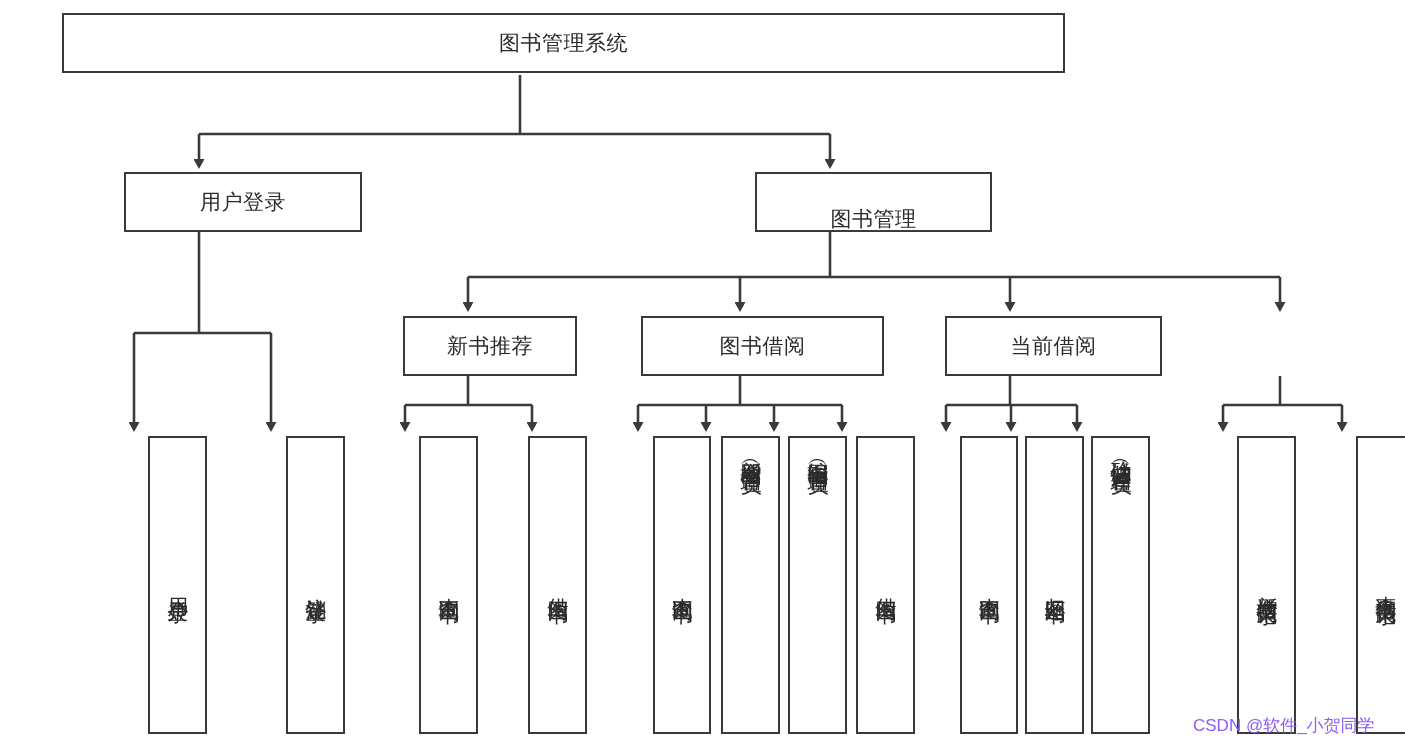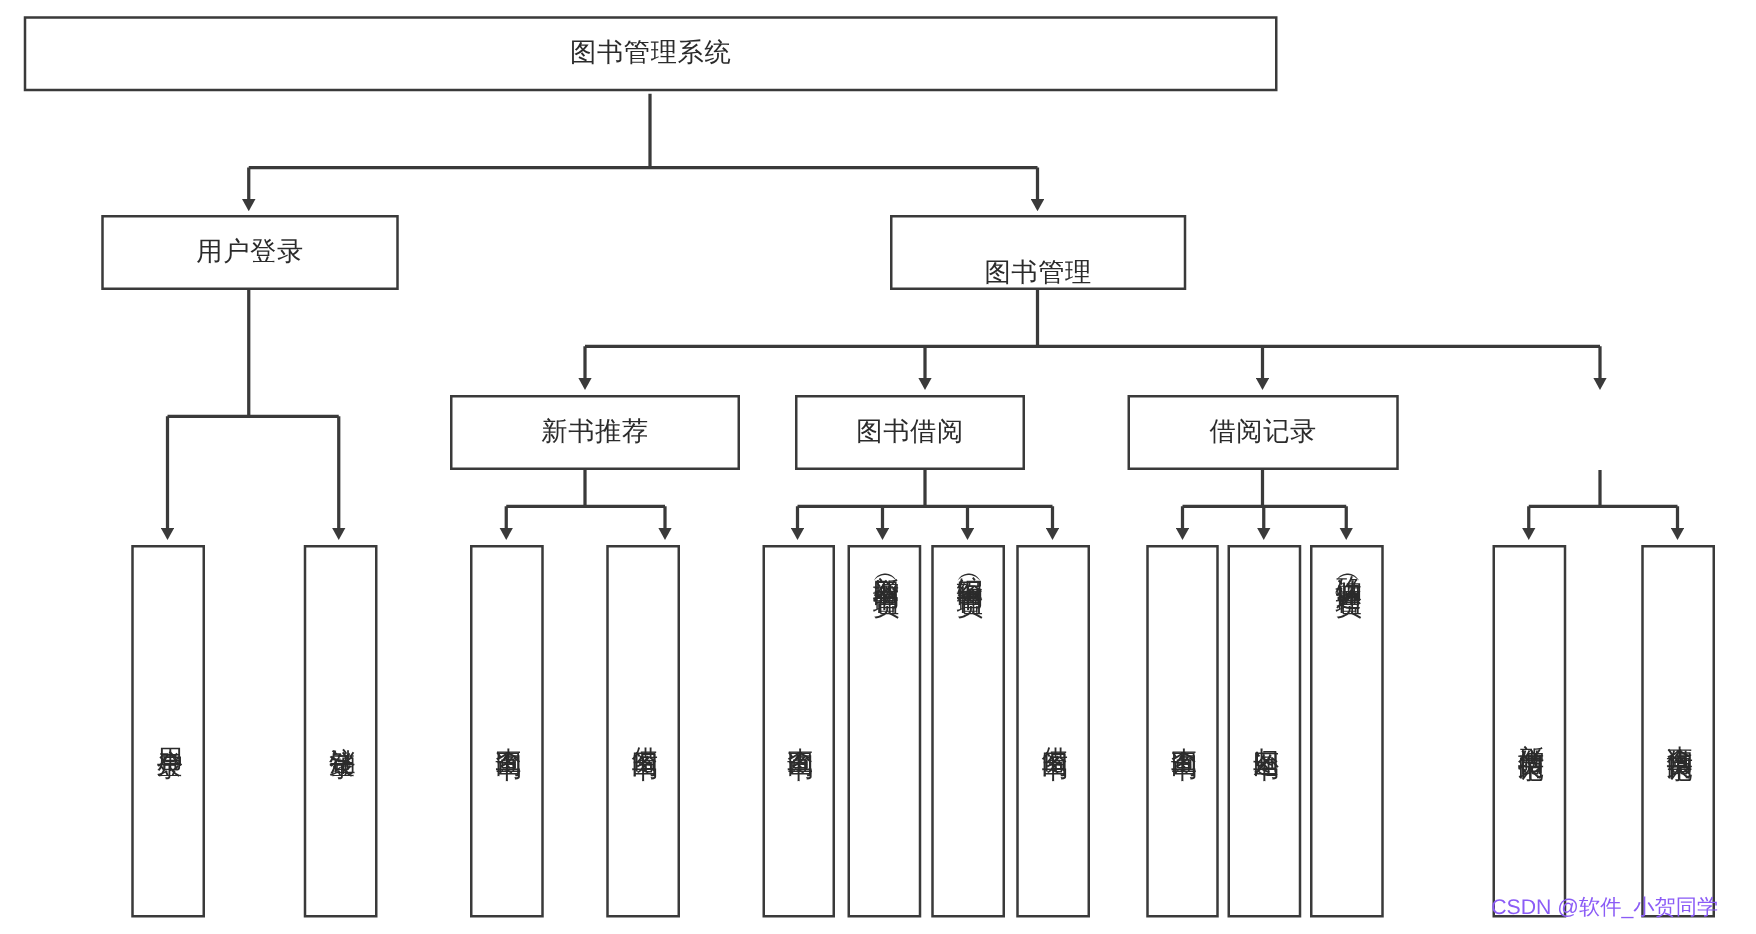--- a/index.html
+++ b/index.html
@@ -13,20 +13,21 @@
 
   .node{
     position:absolute;
     box-sizing:border-box;
     border:2px solid #3a3a3a;
     background:#ffffff;
     display:flex;
     align-items:center;
     justify-content:center;
     color:#2b2b2b;
+    margin-left:43px;
   }
   .node .lbl{
     font-size:21px;
     line-height:1.05;
     letter-spacing:0.5px;
     white-space:nowrap;
     color:#2b2b2b;
   }
 
   
@@ -114,28 +115,28 @@
     <span class="lbl">图书管理系统</span>
   </div>
 
   <div class="node" style="left:81px;top:172px;width:238px;height:60px;">
     <span class="lbl">用户登录</span>
   </div>
   <div class="node" style="left:712px;top:172px;width:237px;height:60px;align-items:flex-end;">
     <span class="lbl">图书管理</span>
   </div>
 
-  <div class="node" style="left:360px;top:316px;width:232px;height:60px;">
+  <div class="node" style="left:360px;top:316px;width:174px;height:60px;">
     <span class="lbl">新书推荐</span>
   </div>
-  <div class="node" style="left:636px;top:316px;width:184px;height:60px;">
+  <div class="node" style="left:598px;top:316px;width:243px;height:60px;">
     <span class="lbl">图书借阅</span>
   </div>
   <div class="node" style="left:902px;top:316px;width:217px;height:60px;">
-    <span class="lbl">借阅记录</span>
+    <span class="lbl">当前借阅</span>
   </div>
 
   <div class="node leaf mid" style="left:105px;top:436px;width:59px;height:298px;">
     <span class="lbl">用户登录</span>
   </div>
   <div class="node leaf mid" style="left:243px;top:436px;width:59px;height:298px;">
     <span class="lbl">注销登录</span>
   </div>
 
   <div class="node leaf mid" style="left:376px;top:436px;width:59px;height:298px;">

